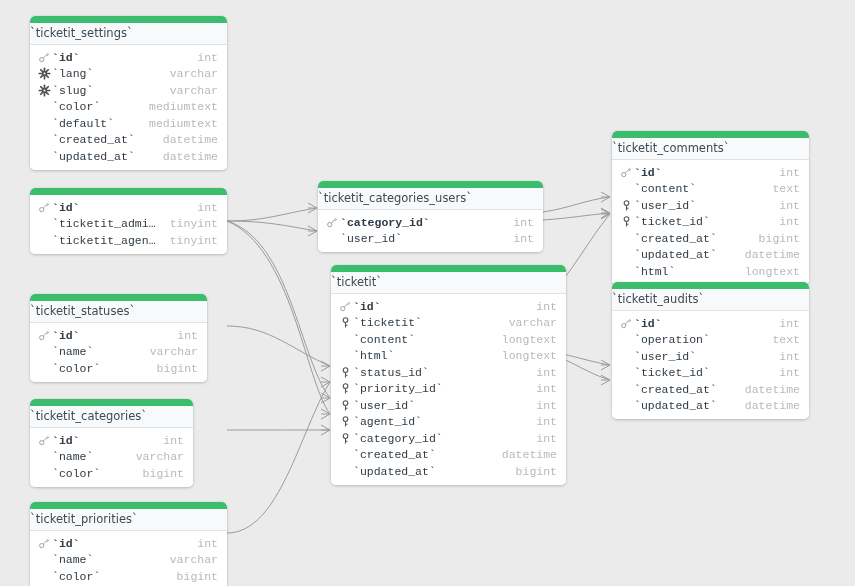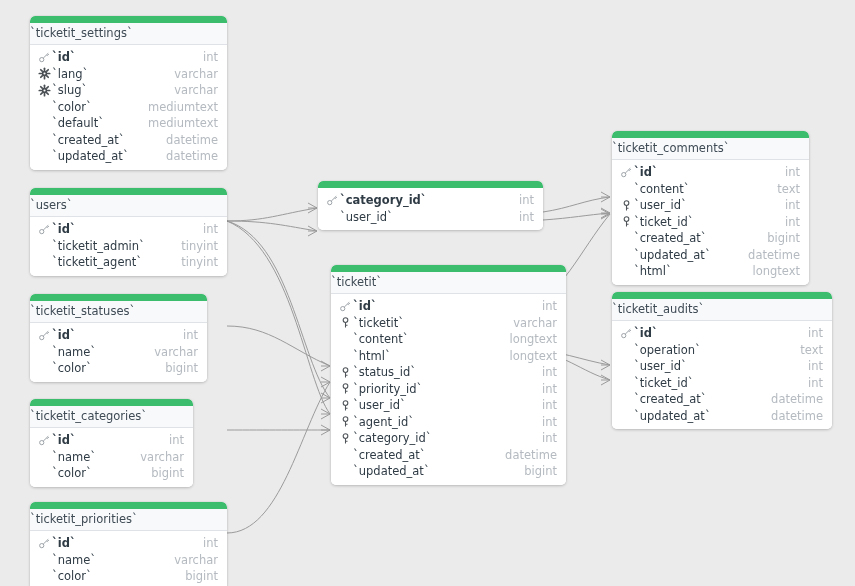--- a/index.html
+++ b/index.html
@@ -31,21 +31,21 @@
     height:21px;
     line-height:21px;
     text-align:left;
     font-size:11.5px;
     color:#3e4a54;
     background:#f8f9fb;
     border-bottom:1px solid #dfe3e7;
     white-space:nowrap;
     overflow:hidden;
   }
-  .t-cols{padding:4px 0 5px 0;background:#fff;}
+  .t-cols{padding:4px 0 5px 0;background:#fff;font-family:Liberation Mono, monospace;}
   .t-row{
     display:flex;
     align-items:center;
     height:16.5px;
     font-size:11.5px;
     padding:0 9px 0 7px;
     box-sizing:border-box;
     white-space:nowrap;
   }
   .t-ico{
@@ -180,21 +180,20 @@
           </div>
           <div class="t-row">
             <span class="t-ico"></span>
             <span class="c-name">`updated_at`</span>
             <span class="c-type" style="color: rgb(180, 186, 192);">datetime</span>
           </div>
         </div>
       </div>
       <div class="table-node" style="left: 30px; top: 188px; width: 197px;">
         <div class="t-headbar" style="background: rgb(60, 188, 109);"></div>
-        <div class="t-title">`users`</div>
         <div class="t-cols">
           <div class="t-row">
             <span class="t-ico">
               <svg width="13" height="13" viewBox="0 0 16 16">
                 <g fill="none" stroke="#9aa0a6" stroke-width="1.2">
                   <circle cx="4.6" cy="10.6" r="2.6"></circle>
                   <path d="M6.4 8.8 L12.6 2.8"></path>
                   <path d="M10.6 4.8 L12.1 6.3"></path>
                   <path d="M12.0 3.4 L13.4 4.8"></path>
                 </g>
@@ -300,20 +299,21 @@
           </div>
           <div class="t-row">
             <span class="t-ico"></span>
             <span class="c-name">`color`</span>
             <span class="c-type" style="color: rgb(180, 186, 192);">bigint</span>
           </div>
         </div>
       </div>
       <div class="table-node" style="left: 318px; top: 181px; width: 225px;">
         <div class="t-headbar" style="background: rgb(60, 188, 109);"></div>
+        <div class="t-title">`ticketit_categories_users`</div>
         <div class="t-cols">
           <div class="t-row">
             <span class="t-ico">
               <svg width="13" height="13" viewBox="0 0 16 16">
                 <g fill="none" stroke="#9aa0a6" stroke-width="1.2">
                   <circle cx="4.6" cy="10.6" r="2.6"></circle>
                   <path d="M6.4 8.8 L12.6 2.8"></path>
                   <path d="M10.6 4.8 L12.1 6.3"></path>
                   <path d="M12.0 3.4 L13.4 4.8"></path>
                 </g>
@@ -506,21 +506,21 @@
             <span class="c-name">`updated_at`</span>
             <span class="c-type" style="color: rgb(180, 186, 192);">datetime</span>
           </div>
           <div class="t-row">
             <span class="t-ico"></span>
             <span class="c-name">`html`</span>
             <span class="c-type" style="color: rgb(180, 186, 192);">longtext</span>
           </div>
         </div>
       </div>
-      <div class="table-node" style="left: 612px; top: 292px; width: 220px;">
+      <div class="table-node" style="left: 612px; top: 282px; width: 197px;">
         <div class="t-headbar" style="background: rgb(60, 188, 109);"></div>
         <div class="t-title">`ticketit_audits`</div>
         <div class="t-cols">
           <div class="t-row">
             <span class="t-ico">
               <svg width="13" height="13" viewBox="0 0 16 16">
                 <g fill="none" stroke="#9aa0a6" stroke-width="1.2">
                   <circle cx="4.6" cy="10.6" r="2.6"></circle>
                   <path d="M6.4 8.8 L12.6 2.8"></path>
                   <path d="M10.6 4.8 L12.1 6.3"></path>

